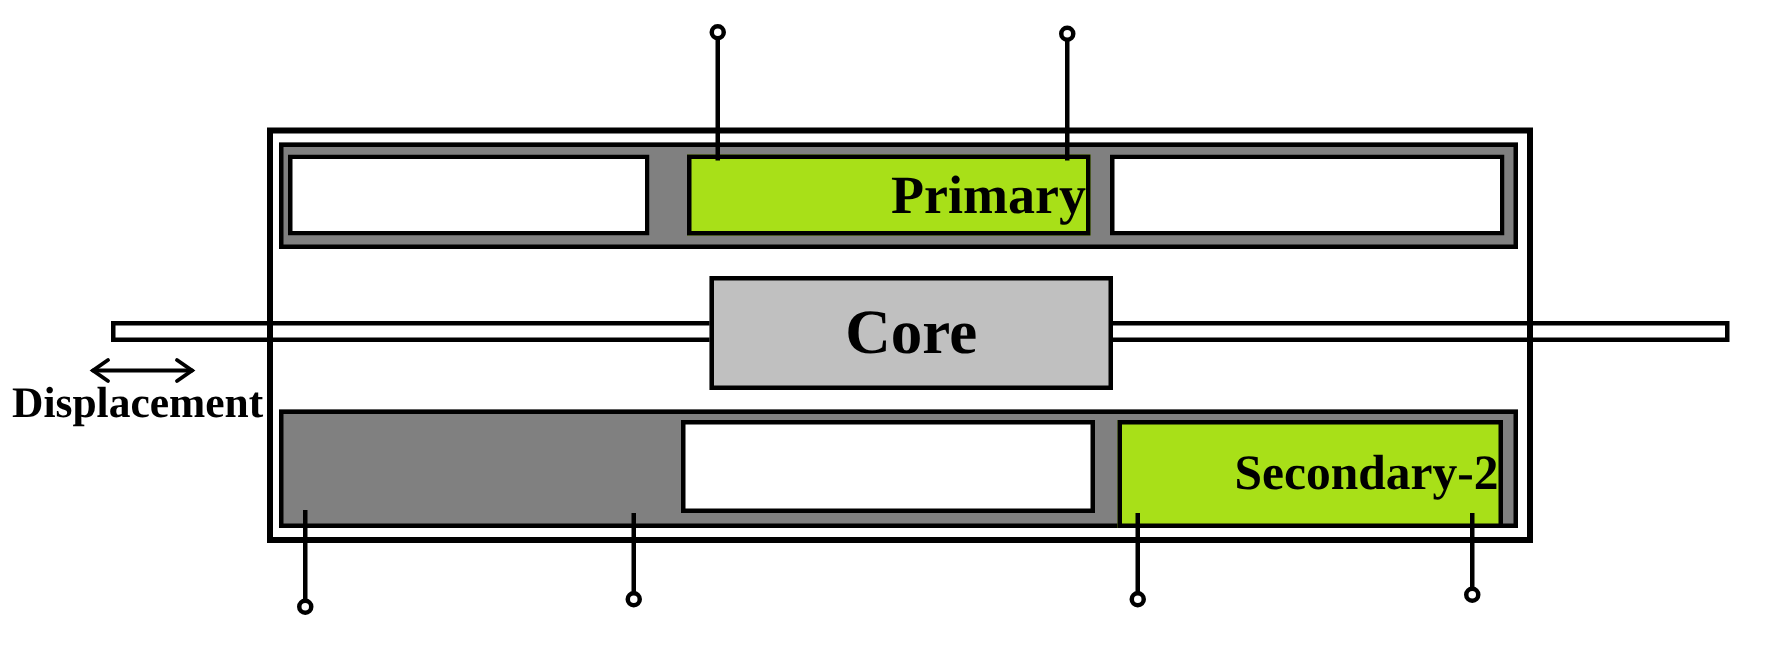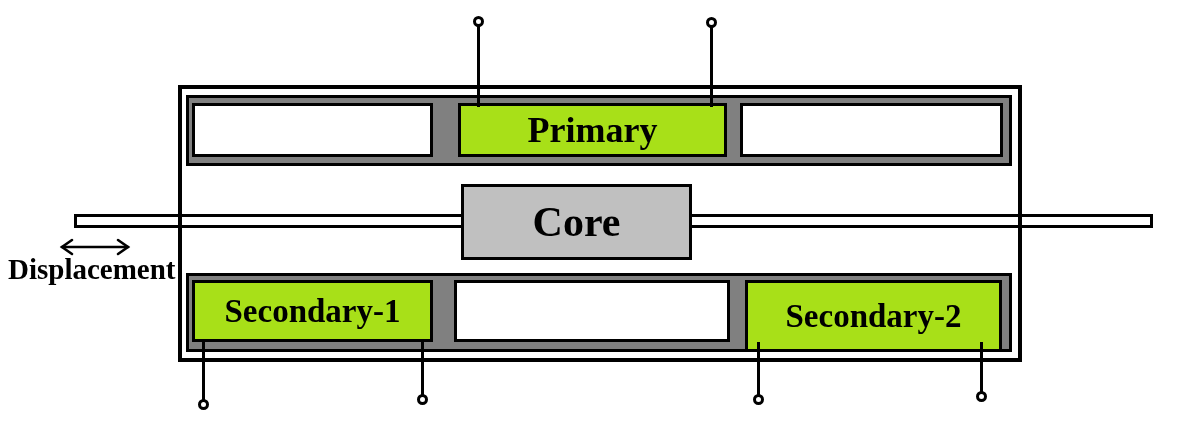--- a/index.html
+++ b/index.html
@@ -55,33 +55,34 @@
     display: flex;
     align-items: center;
     justify-content: center;
   }
   .slot { background: #ffffff; }
   .coil {
     background: var(--coil, #a8e018);
     font-weight: bold;
     font-size: 33px;
     color: var(--line, #000000);
+    justify-content: flex-end;
   }
   .slot-tl { left: 192px; top: 103px; width: 241px; height: 54px; }
   .coil-primary { left: 458px; top: 103px; width: 269px; height: 54px; font-size: 36px; }
   .slot-tr { left: 740px; top: 103px; width: 263px; height: 54px; }
   .coil-s1 { left: 192px; top: 280px; width: 241px; height: 62px; }
   .slot-bm { left: 454px; top: 280px; width: 276px; height: 62px; }
   .coil-s2 { left: 745px; top: 280px; width: 257px; height: 72px; }
 
   
   .core-box {
     position: absolute;
-    left: 461px; top: 184px;
-    width: 231px; height: 76px;
+    left: 473px; top: 184px;
+    width: 269px; height: 76px;
     background: var(--core, #c0c0c0);
     border: 3px solid var(--line, #000000);
     z-index: 5;
     display: flex;
     align-items: center;
     justify-content: center;
     font-weight: bold;
     font-size: 42px;
     color: var(--line, #000000);
   }
@@ -141,23 +142,20 @@
   <div class="outer-box"></div>
 
   <div class="band band-top"></div>
   <div class="slot slot-tl"></div>
   <div class="coil coil-primary">
     <span>Primary</span>
   </div>
   <div class="slot slot-tr"></div>
 
   <div class="band band-bottom"></div>
-  <div class="coil coil-s1">
-    <span>Secondary-1</span>
-  </div>
   <div class="slot slot-bm"></div>
   <div class="coil coil-s2">
     <span>Secondary-2</span>
   </div>
 
   <div class="core-box">
     <span>Core</span>
   </div>
 
   <div class="wire wire-t1"></div>

